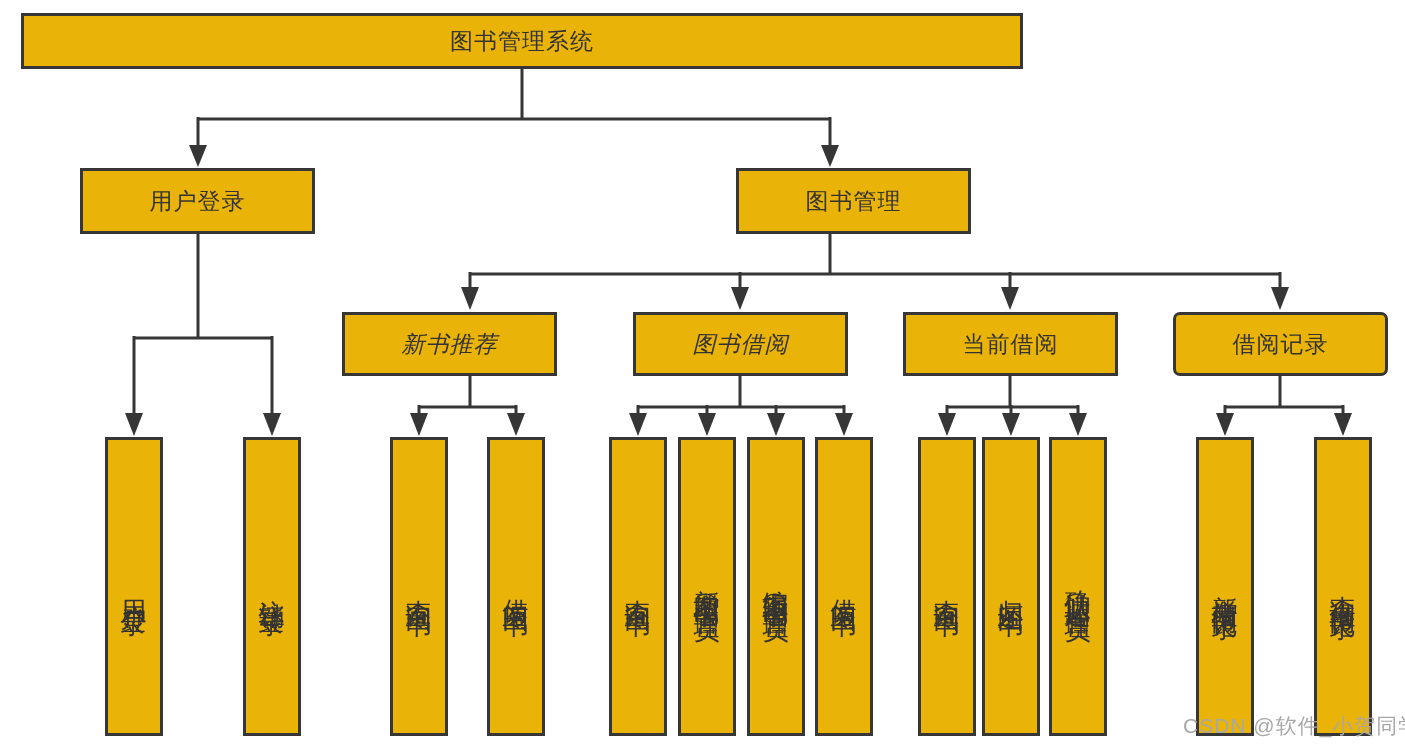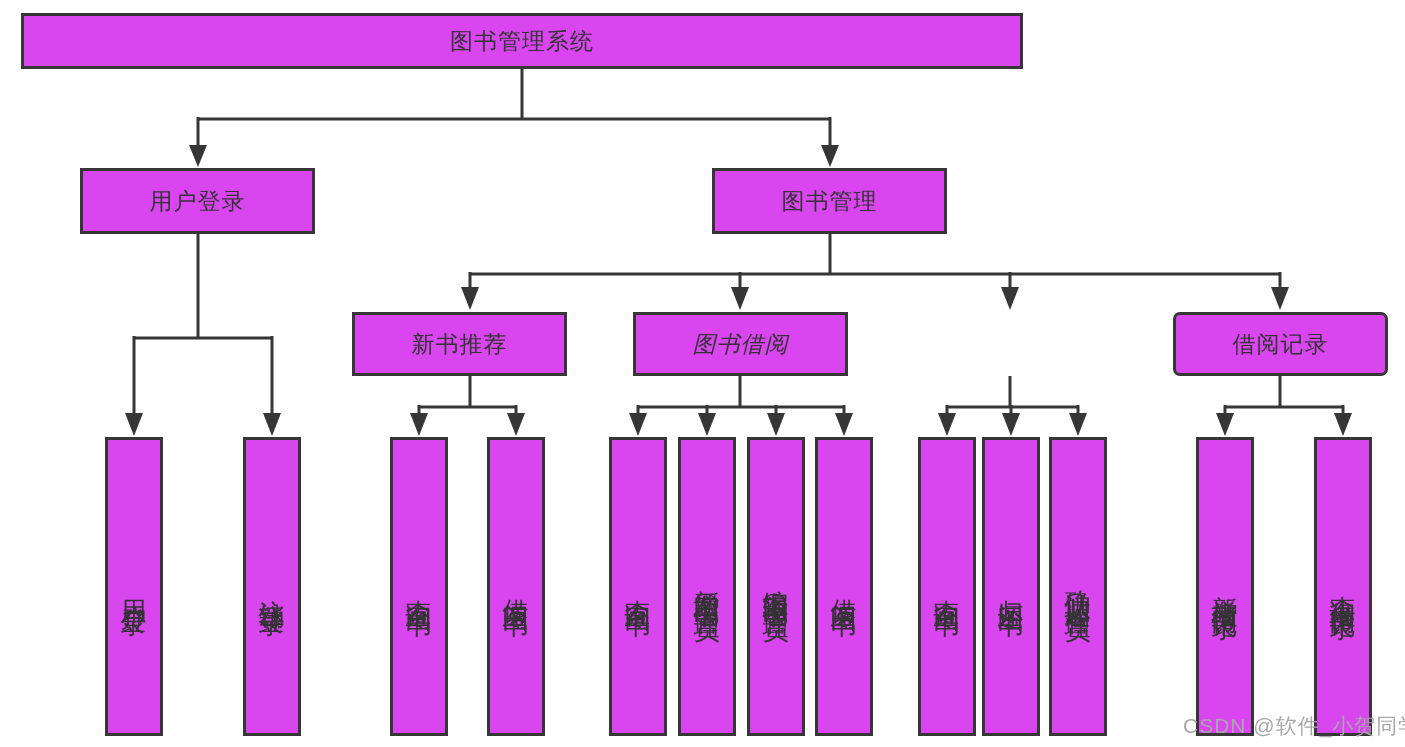--- a/index.html
+++ b/index.html
@@ -15,21 +15,21 @@
   .edges {
     position: absolute;
     left: 0; top: 0;
     width: 1405px; height: 747px;
     pointer-events: none;
   }
   .node {
     position: absolute;
     box-sizing: border-box;
     border: 3px solid #363636;
-    background: #d946ef;
+    background: #eab308;
     display: flex;
     align-items: center;
     justify-content: center;
     text-align: center;
   }
   .hlabel { font-size: 23px; letter-spacing: 1px; }
   .root-box   { left: 21px;  top: 13px;  width: 1002px; height: 56px; }
   .l2-box     { top: 168px;  width: 235px; height: 66px; }
   .l3-box     { top: 312px;  width: 215px; height: 64px; }
   .leaf {
@@ -104,24 +104,25 @@
     <g>
       <path d="M1280 376 V407 M1225 407 H1343 M1225 405 V414 M1343 405 V414"></path>
       <polygon points="1216,413 1234,413 1225,436" fill="#363636" stroke="none"></polygon>
       <polygon points="1334,413 1352,413 1343,436" fill="#363636" stroke="none"></polygon>
     </g>
   </svg>
 
   <div class="node root-box hlabel">图书管理系统</div>
 
   <div class="node l2-box hlabel" style="left:80px;">用户登录</div>
-  <div class="node l2-box hlabel" style="left:712px;">图书管理</div>
+  <div class="node l2-box hlabel" style="left:736px;">图书管理</div>
 
-  <div class="node l3-box hlabel" style="left:352px;">新书推荐</div>
+  <div class="node l3-box hlabel" style="left:342px;font-style:italic;">新书推荐</div>
   <div class="node l3-box hlabel" style="left:633px;font-style:italic;">图书借阅</div>
+  <div class="node l3-box hlabel" style="left:903px;">当前借阅</div>
   <div class="node l3-box hlabel" style="left:1173px;border-radius:7px;">借阅记录</div>
 
   <div class="node leaf" style="left:105px;">用户登录</div>
   <div class="node leaf" style="left:243px;">注销登录</div>
 
   <div class="node leaf" style="left:390px;">查询图书</div>
   <div class="node leaf" style="left:487px;">借阅图书</div>
 
   <div class="node leaf" style="left:609px;">查询图书</div>
   <div class="node leaf" style="left:678px;">新增图书（管理员）</div>

